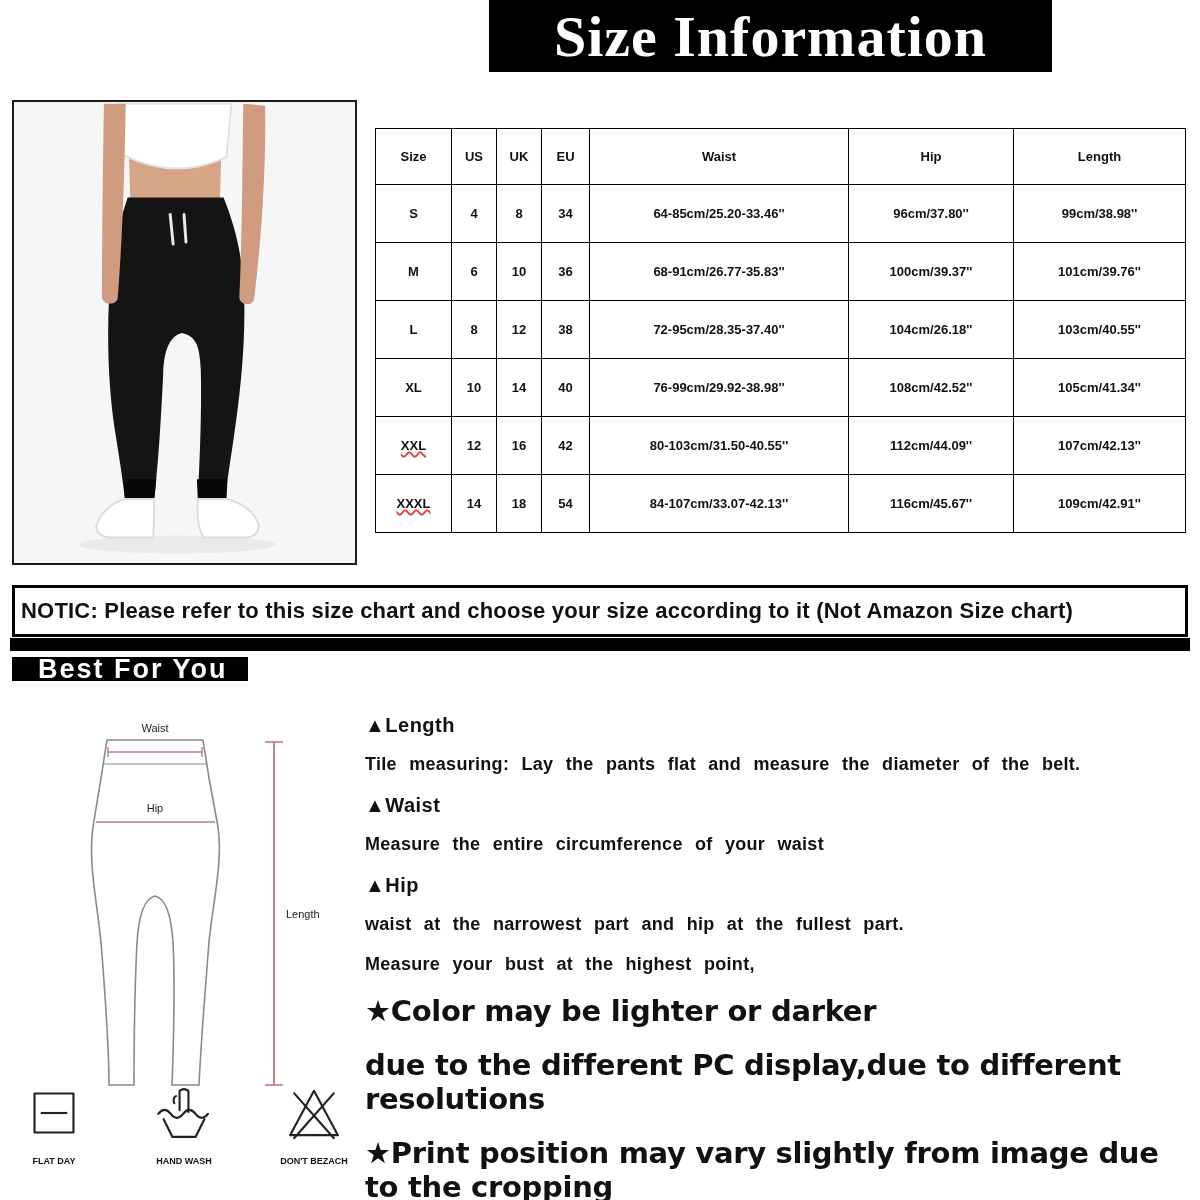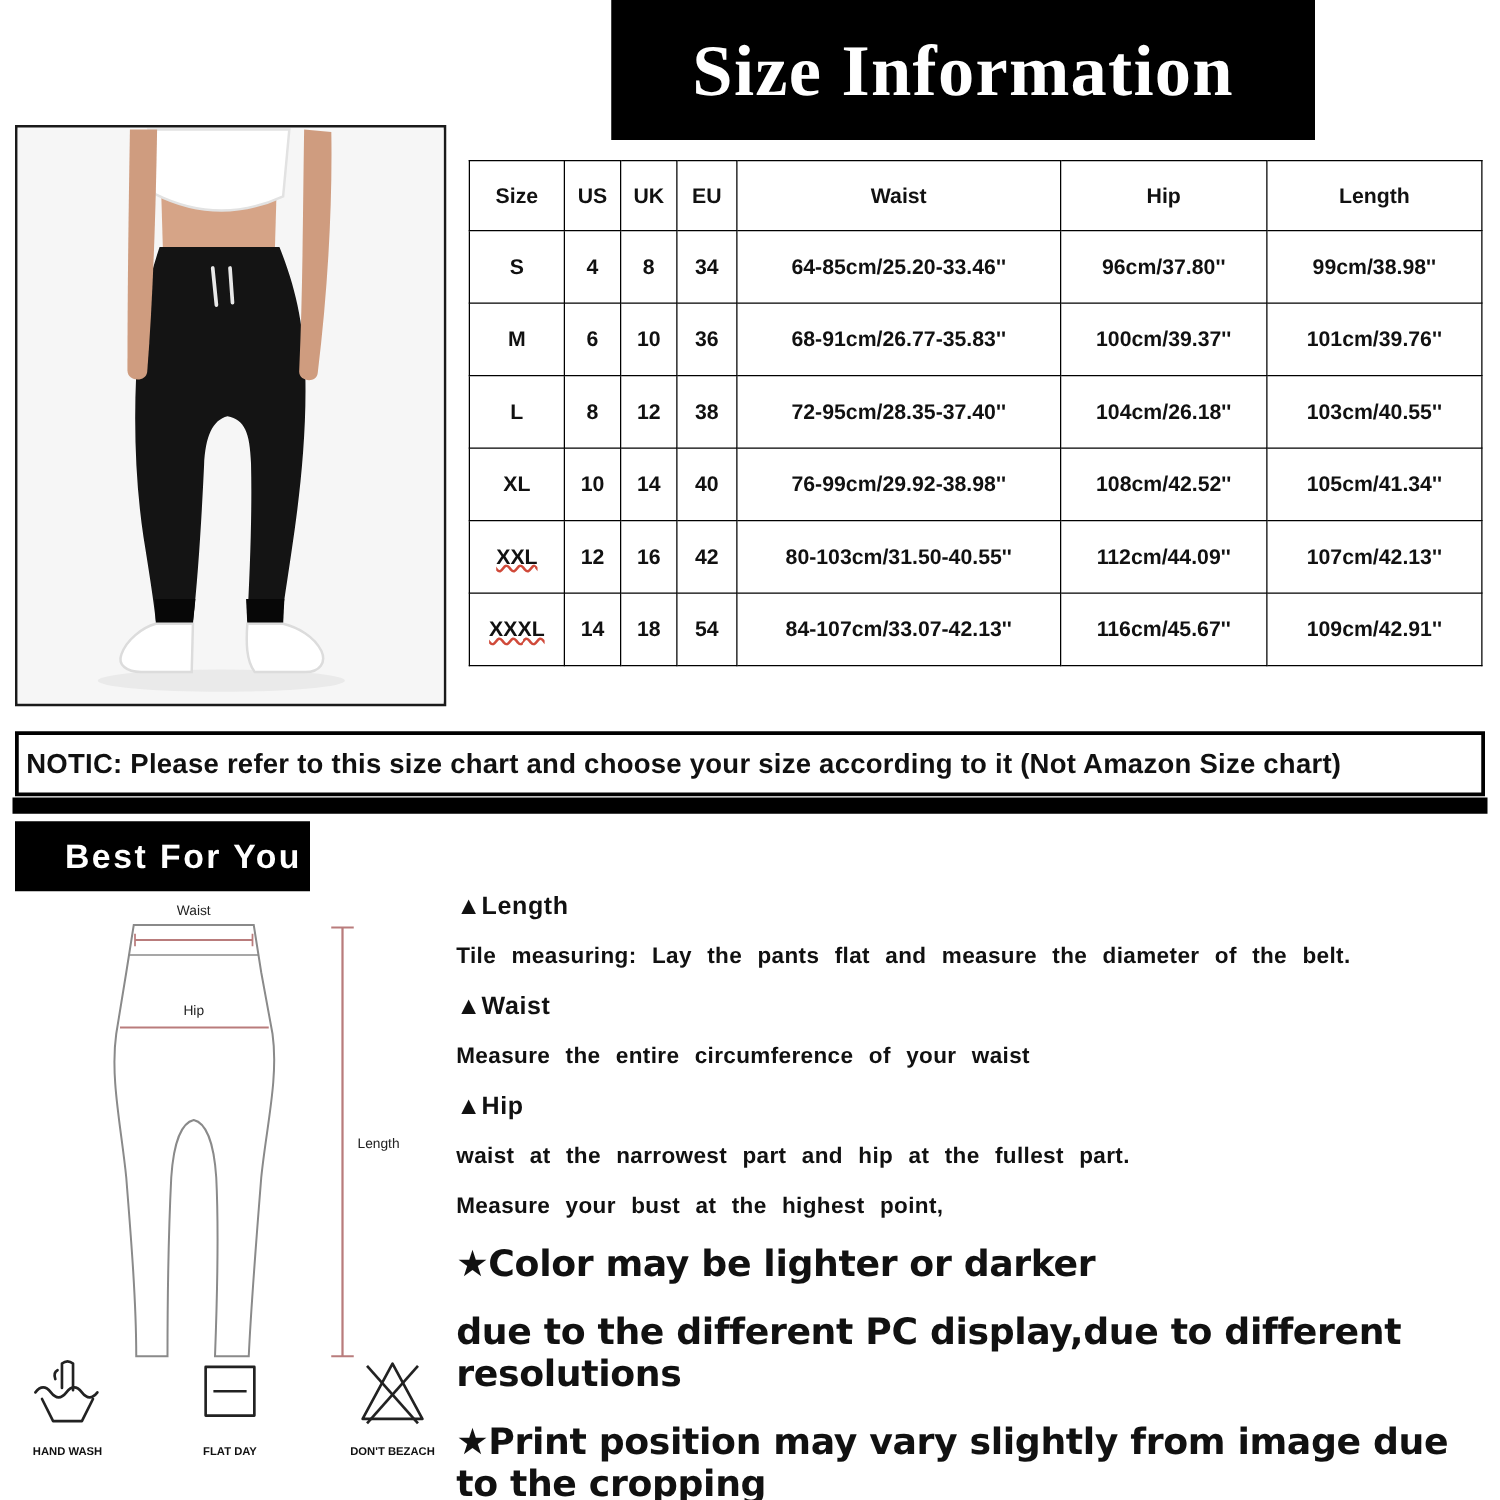--- a/index.html
+++ b/index.html
@@ -6,21 +6,21 @@
   html,body { background:#ffffff; }
   body {
     width:1200px; height:1200px;
     font-family:"Liberation Sans", sans-serif;
     color:#111;
   }
   .page { position:relative; width:1200px; height:1200px; background:#fff; overflow:hidden; }
 
   
   .header-bar {
-    position:absolute; left:489px; top:0; width:563px; height:112px;
+    position:absolute; left:489px; top:0; width:563px; height:72px;
     background:#000; display:flex; align-items:center; justify-content:center;
   }
   .header-bar span {
     color:#fff; font-family:"Liberation Serif", serif; font-weight:bold; font-size:58px;
     letter-spacing:1px; white-space:nowrap;
   }
 
   
   .photo-box {
     position:absolute; left:12px; top:100px; width:345px; height:465px;
@@ -28,43 +28,43 @@
   }
   .photo-box svg { width:100%; height:100%; display:block; }
 
   
   .size-table {
     position:absolute; left:375px; top:128px; width:810px;
     border-collapse:collapse; table-layout:fixed; background:#fff;
   }
   .size-table th, .size-table td {
     border:1.5px solid #000; text-align:center; vertical-align:middle;
-    font-weight:bold; font-size:17px; color:#111; overflow:hidden; white-space:nowrap;
+    font-weight:bold; font-size:13px; color:#111; overflow:hidden; white-space:nowrap;
   }
   .size-table th { height:56px; }
   .size-table td { height:58px; }
   .misspell {
     text-decoration-line:underline; text-decoration-style:wavy;
     text-decoration-color:#d04a3a; text-decoration-thickness:2px;
   }
 
   
   .notice-box {
     position:absolute; left:12px; top:565px; width:1176px; height:52px;
     border:3px solid #000; display:flex; align-items:center; padding:0 6px;
     background:#fff;
     margin-top:20px;
   }
   .notice-box span { font-weight:bold; font-size:22px; white-space:nowrap; letter-spacing:0.2px; }
 
   
   .divider-bar { position:absolute; left:10px; top:638px; width:1180px; height:13px; background:#000; }
   .best-badge {
-    position:absolute; left:12px; top:657px; width:236px; height:56px;
-    background:#000; color:#fff; display:flex; align-items:center; padding-left:40px;
+    position:absolute; left:12px; top:657px; width:236px; height:24px;
+    background:#000; color:#fff; display:flex; align-items:center; padding-left:26px;
   }
   .best-badge span { font-weight:bold; font-size:27px; letter-spacing:2px; white-space:nowrap; }
 
   
   .pants-diagram { position:absolute; left:22px; top:702px; width:330px; height:400px; }
   .pants-diagram svg { width:100%; height:100%; display:block; }
   .pants-diagram text { font-family:"Liberation Sans", sans-serif; font-size:11px; fill:#222; }
 
   
   .instructions { position:absolute; left:365px; top:714px; width:830px; }
@@ -235,36 +235,36 @@
       <div class="line-body">waist at the narrowest part and hip at the fullest part.</div>
       <div class="line-body">Measure your bust at the highest point,</div>
       <div class="line-big">★Color may be lighter or darker</div>
       <div class="line-big">due to the different PC display,due to different resolutions</div>
       <div class="line-big">★Print position may vary slightly from image due to the cropping</div>
     </div>
 
   <div class="care-row">
     <div class="care-item">
       <svg viewBox="0 0 70 70">
+        <g fill="none" stroke="#222" stroke-width="2.4" stroke-linejoin="round">
+          <rect x="13" y="13" width="44" height="44"></rect>
+          <line x1="20" y1="35" x2="50" y2="35"></line>
+        </g>
+      </svg>
+      <span class="care-label">FLAT DAY</span>
+    </div>
+    <div class="care-item">
+      <svg viewBox="0 0 70 70">
         <g fill="none" stroke="#222" stroke-width="2.4" stroke-linejoin="round" stroke-linecap="round">
           <path d="M6,36 q7,-9 14,0 q7,9 14,0 q7,-9 14,0 q7,9 14,0"></path>
           <path d="M12,42 L22,62 L48,62 L58,42"></path>
           <path d="M30,10 q5,-4 10,0 l0,24 M30,10 l0,22 M26,16 q-4,2 -2,8"></path>
         </g>
       </svg>
       <span class="care-label">HAND WASH</span>
-    </div>
-    <div class="care-item">
-      <svg viewBox="0 0 70 70">
-        <g fill="none" stroke="#222" stroke-width="2.4" stroke-linejoin="round">
-          <rect x="13" y="13" width="44" height="44"></rect>
-          <line x1="20" y1="35" x2="50" y2="35"></line>
-        </g>
-      </svg>
-      <span class="care-label">FLAT DAY</span>
     </div>
     <div class="care-item">
       <svg viewBox="0 0 70 70">
         <g fill="none" stroke="#222" stroke-width="2.4" stroke-linejoin="round">
           <path d="M35,10 L8,60 L62,60 Z"></path>
           <line x1="12" y1="12" x2="58" y2="64"></line>
           <line x1="58" y1="12" x2="12" y2="64"></line>
         </g>
       </svg>
       <span class="care-label">DON'T BEZACH</span>

